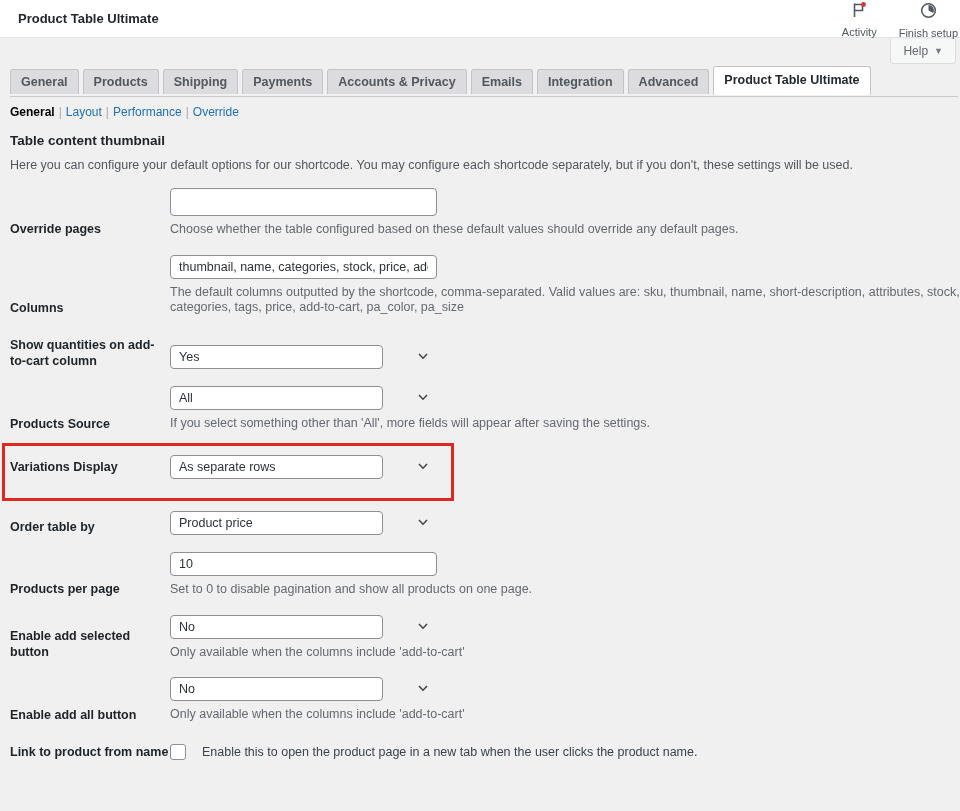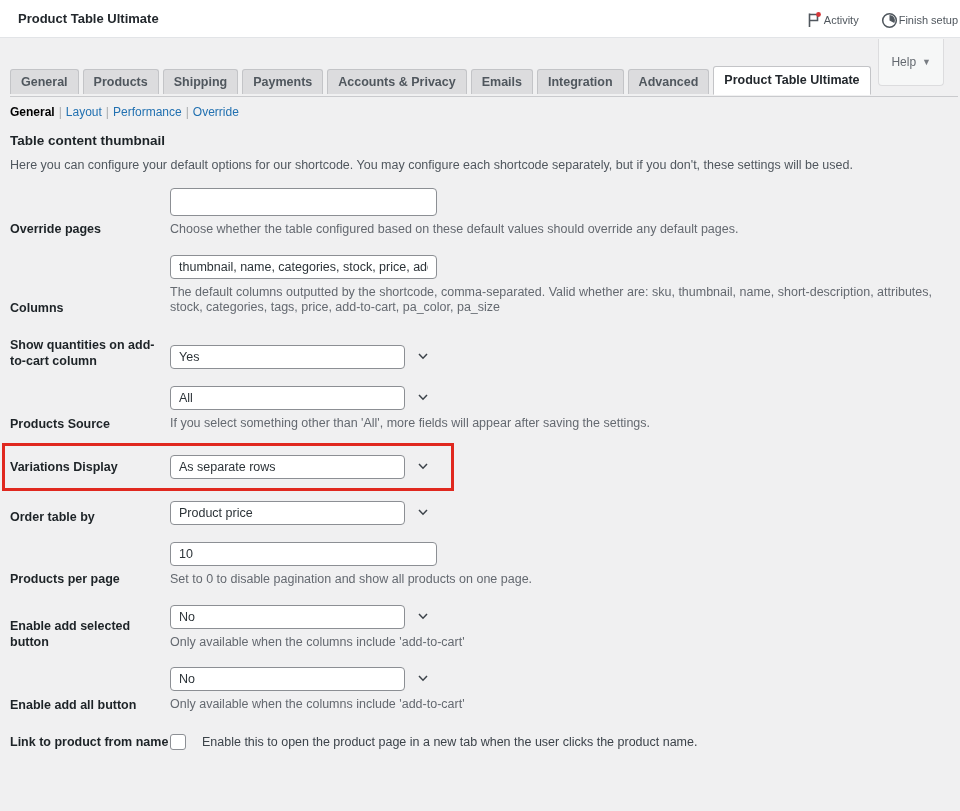--- a/index.html
+++ b/index.html
@@ -22,32 +22,32 @@
   
   .topbar{
     position:absolute;top:0;left:0;width:960px;height:38px;
     background:#fff;border-bottom:1px solid #e2e4e7;
     display:flex;align-items:center;justify-content:space-between;
     padding:0 6px 0 18px;z-index:5;
   }
   .topbar-title{font-weight:700;font-size:13px;color:#23282d;}
   .topbar-actions{display:flex;align-items:flex-start;gap:22px;margin-right:-4px;}
   .top-action{
-    display:flex;align-items:center;gap:1px;
+    display:flex;flex-direction:column;align-items:center;gap:8px;
     color:var(--text-mid);font-size:11px;cursor:pointer;white-space:nowrap;
     padding-top:3px;
   }
   .top-action svg{display:block;}
   .badge-dot{fill:#d63638;}
   
   .help-btn{
-    position:absolute;top:39px;right:16px;
+    position:absolute;top:39px;right:4px;
     background:#f6f7f7;border:1px solid #dcdcde;border-top:none;
     border-radius:0 0 4px 4px;
-    padding:16px 12px;font-size:12px;color:var(--text-help);
+    padding:5px 12px;font-size:12px;color:var(--text-help);
     display:flex;align-items:center;gap:6px;cursor:pointer;z-index:4;
   }
   .help-btn .arrow{font-size:9px;color:#787c82;}
   
   .tab-bar{
     margin:68px 0 0 10px;padding:0 10px 0 0;
     border-bottom:1px solid #c9cacd;
     white-space:nowrap;width:948px;
   }
   .nav-tab{
@@ -82,33 +82,33 @@
   input[type=text]{
     width:267px;height:24px;padding:0 8px;
     border:1px solid var(--border-input);border-radius:4px;
     font-family:"Liberation Sans",sans-serif;font-size:12.5px;color:#2c3338;
     background:#fff;outline:none;
   }
   .form .row:first-child input[type=text]{height:28px;}
   .select-wrap{position:relative;width:267px;}
   select{
     appearance:none;-webkit-appearance:none;
-    width:235px;height:24px;padding:0 26px 0 8px;
+    width:213px;height:24px;padding:0 26px 0 8px;
     border:1px solid var(--border-input);border-radius:4px;
     font-family:"Liberation Sans",sans-serif;font-size:12.5px;color:#2c3338;
     background:#fff;outline:none;cursor:pointer;
   }
   .select-wrap .chev{
     position:absolute;right:8px;top:5px;pointer-events:none;color:#3c434a;
   }
   .help-text{margin:6px 0 0 0;font-size:12.5px;color:var(--text-help);max-width:790px;line-height:1.25;}
   
   .hl-row{
     border:3px solid var(--highlight);
-    margin:0 0 10px 2px;padding:9px 0 9px 5px;
+    margin:0 0 10px 2px;padding:9px 0 19px 5px;
     width:452px;display:flex;align-items:flex-start;
   }
   .hl-row .row-label{width:160px;flex:0 0 160px;}
   .row.pre-hl{margin-bottom:11px;}
   
   .cb-wrap{display:flex;align-items:flex-start;gap:16px;padding-top:2px;}
   input[type=checkbox]{
     width:16px;height:16px;margin:0;flex:0 0 16px;
     appearance:none;-webkit-appearance:none;
     border:1px solid var(--border-input);border-radius:3px;background:#fff;cursor:pointer;
@@ -155,21 +155,21 @@
 <h2 class="section-title">Table content thumbnail</h2>
 <p class="section-desc">Here you can configure your default options for our shortcode. You may configure each shortcode separately, but if you don't, these settings will be used.</p>
 
 <div class="form">
     <div class="row">
       <div class="row-label">Override pages</div>
       <div class="row-field"><input type="text" value="" style=""><p class="help-text">Choose whether the table configured based on these default values should override any default pages.</p></div>
     </div>
     <div class="row">
       <div class="row-label">Columns</div>
-      <div class="row-field"><input type="text" value="thumbnail, name, categories, stock, price, add-to-cart" style=""><p class="help-text">The default columns outputted by the shortcode, comma-separated. Valid whether are: sku, thumbnail, name, short-description, attributes, stock, categories, tags, price, add-to-cart, pa_color, pa_size</p></div>
+      <div class="row-field"><input type="text" value="thumbnail, name, categories, stock, price, add-to-cart" style=""><p class="help-text">The default columns outputted by the shortcode, comma-separated. Valid values are: sku, thumbnail, name, short-description, attributes, stock, categories, tags, price, add-to-cart, pa_color, pa_size</p></div>
     </div>
     <div class="row">
       <div class="row-label">Show quantities on add-to-cart column</div>
       <div class="row-field">
         <div class="select-wrap"><select><option>Yes</option></select><span class="chev"><svg width="12" height="12" viewBox="0 0 12 12">
               <polyline points="2,4 6,8.2 10,4" fill="none" stroke="#3c434a" stroke-width="1.5"></polyline>
             </svg></span></div>
       </div>
     </div>
     <div class="row pre-hl">

